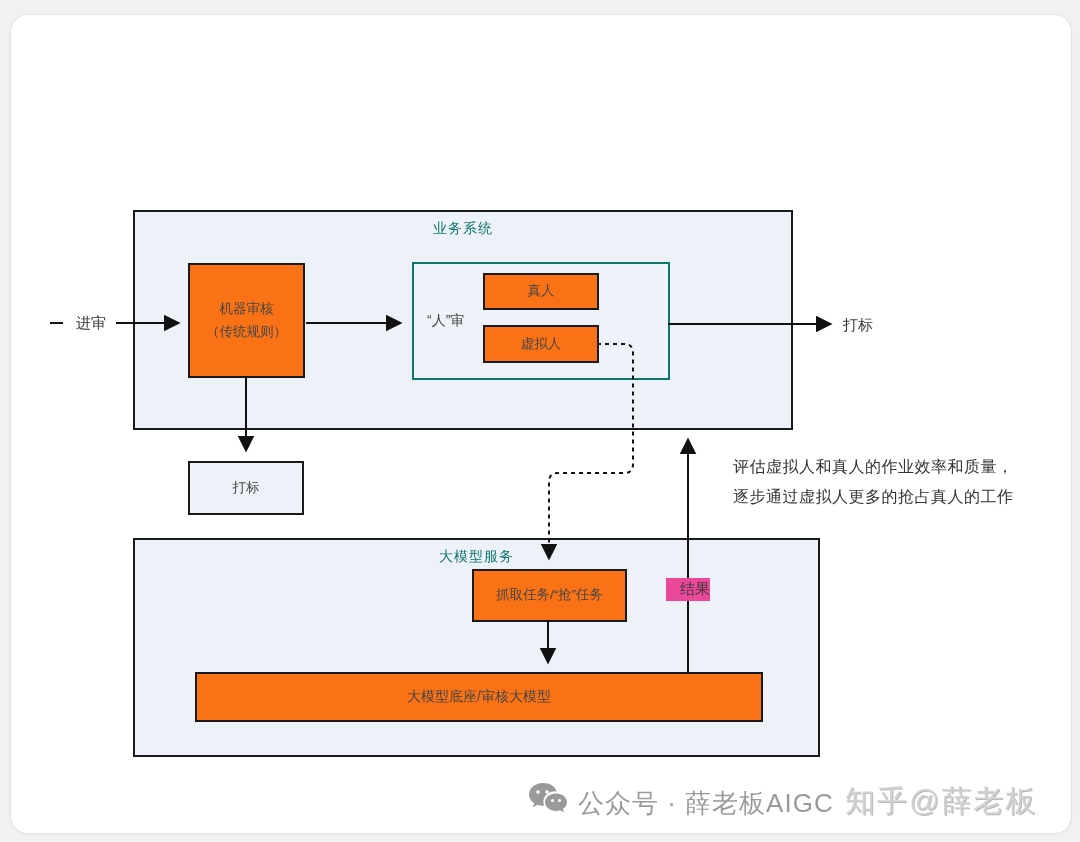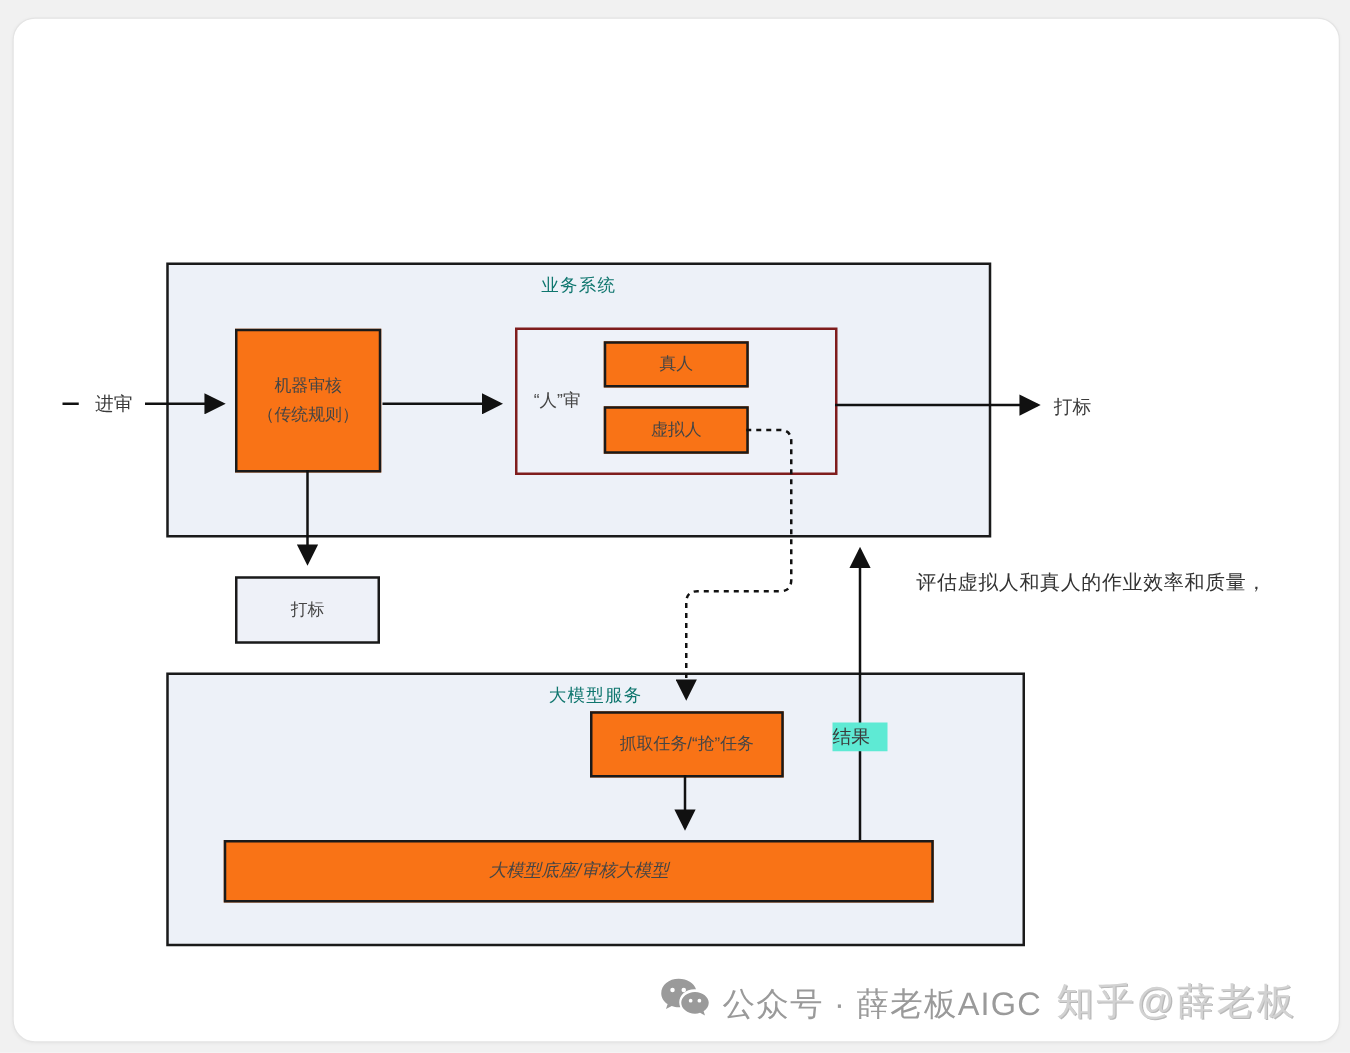--- a/index.html
+++ b/index.html
@@ -5,24 +5,24 @@
   html,body{margin:0;padding:0;background:#f1f1f1;font-family:"Liberation Sans","DejaVu Sans",sans-serif;}
   #stage{position:relative;width:1080px;height:842px;background:#f1f1f1;overflow:hidden;}
   #card{position:absolute;left:10px;top:14px;width:1060px;height:818px;background:#ffffff;
         border:1px solid #e4e4e4;border-radius:18px;box-shadow:0 1px 3px rgba(0,0,0,0.04);}
   .abs{position:absolute;}
   .title{font-size:32px;font-weight:600;letter-spacing:4px;color:#2b2b2b;z-index:3;}
   .bigbox{background:#edf1f8;border:2px solid #1a1a1a;z-index:1;}
   .bigbox-label{position:absolute;left:0;right:0;top:8px;text-align:center;font-size:14px;color:#0f766e;letter-spacing:1px;}
   .innerbox{background:#f97316;border:2px solid #1a1a1a;display:flex;align-items:center;justify-content:center;
             flex-direction:column;font-size:13.5px;color:#454545;text-align:center;line-height:1.7;z-index:2;}
-  .humanbox{background:#eef2f9;border:2px solid #7f1d1d;z-index:2;}
+  .humanbox{background:#eef2f9;border:2px solid #0f766e;z-index:2;}
   .human-label{position:absolute;left:13px;top:50%;transform:translateY(-50%);font-size:14px;color:#454545;}
   .flow-label{font-size:15px;color:#3a3a3a;z-index:5;}
-  .result-label{width:44px;text-align:left;background:#5eead4;padding:2px 0;z-index:5;}
+  .result-label{width:44px;text-align:right;background:#ec4899;padding:2px 0;z-index:5;}
   .annotation{font-size:16px;color:#333333;line-height:30px;letter-spacing:0.5px;z-index:3;}
   #arrows{position:absolute;left:0;top:0;width:1080px;height:842px;z-index:4;pointer-events:none;}
   .footer-text{font-size:26px;color:#9a9a9a;letter-spacing:1px;z-index:3;}
   .watermark{font-size:30px;color:#d2d2d2;letter-spacing:2px;z-index:4;
              text-shadow:1px 1px 0 #b9b9b9, -1px -1px 0 #ffffff;}
 </style>
 </head>
 <body>
 
 <div id="stage">
@@ -47,21 +47,21 @@
   <div class="abs innerbox" style="left:483px;top:325px;width:112px;height:34px;">虚拟人</div>
 
   <div class="abs innerbox" style="left:188px;top:461px;width:112px;height:50px;background:#eef1f8;">打标</div>
 
   <div class="abs bigbox" style="left:133px;top:538px;width:656px;height:215px;padding-left:27px;">
     <div class="bigbox-label">大模型服务</div>
   </div>
 
   <div class="abs innerbox" style="left:472px;top:569px;width:151px;height:49px;">抓取任务/“抢”任务</div>
 
-  <div class="abs innerbox" style="left:179px;top:672px;width:564px;height:46px;font-size:14px;font-style:italic;">大模型底座/审核大模型</div>
+  <div class="abs innerbox" style="left:195px;top:672px;width:564px;height:46px;font-size:14px;">大模型底座/审核大模型</div>
 
   <svg id="arrows" viewBox="0 0 1080 842">
     <defs>
       <marker id="ah" viewBox="0 0 10 10" refX="8.5" refY="5" markerWidth="8.5" markerHeight="8.5" orient="auto-start-reverse">
         <path d="M0,0 L10,5 L0,10 z" fill="#111111"></path>
       </marker>
     </defs>
 
     <path d="M50 323 H63" stroke="#111" stroke-width="2" fill="none"></path>
     <path d="M116 323 H178" stroke="#111" stroke-width="2" fill="none" marker-end="url(#ah)"></path>
@@ -78,20 +78,21 @@
 
     <path d="M688 672 V440" stroke="#111" stroke-width="2" fill="none" marker-end="url(#ah)"></path>
   </svg>
 
   <div class="abs flow-label" style="left:76px;top:314px;">进审</div>
   <div class="abs flow-label" style="left:843px;top:316px;">打标</div>
   <div class="abs flow-label result-label" style="left:666px;top:578px;">结果</div>
 
   <div class="abs annotation" style="left:733px;top:452px;width:320px;">
     <div>评估虚拟人和真人的作业效率和质量，</div>
+    <div>逐步通过虚拟人更多的抢占真人的工作</div>
   </div>
 
   <svg class="abs" style="left:527px;top:781px;z-index:3;" width="44" height="40" viewBox="0 0 44 40">
     <g fill="#9a9a9a">
       <path d="M16 2 C8 2 2 7 2 13.5 C2 17.2 4 20.2 7.1 22.2 L5.8 26.2 L10.4 23.8 C12.1 24.4 14 24.8 16 24.8 C16.4 24.8 16.8 24.8 17.2 24.7 C16.7 23.5 16.4 22.2 16.4 20.8 C16.4 14.9 21.8 10.3 28.3 10.3 C28.8 10.3 29.3 10.3 29.8 10.4 C28.3 5.5 22.7 2 16 2 Z"></path>
       <path d="M29 12.5 C22.8 12.5 18 16.6 18 21.2 C18 25.8 22.8 29.9 29 29.9 C30.4 29.9 31.8 29.7 33 29.2 L37 31.3 L35.9 27.9 C38.4 26.2 40 23.9 40 21.2 C40 16.6 35.2 12.5 29 12.5 Z"></path>
     </g>
     <circle cx="11" cy="11" r="1.8" fill="#ffffff"></circle>
     <circle cx="20" cy="11" r="1.8" fill="#ffffff"></circle>
     <circle cx="25.5" cy="19.5" r="1.5" fill="#ffffff"></circle>

